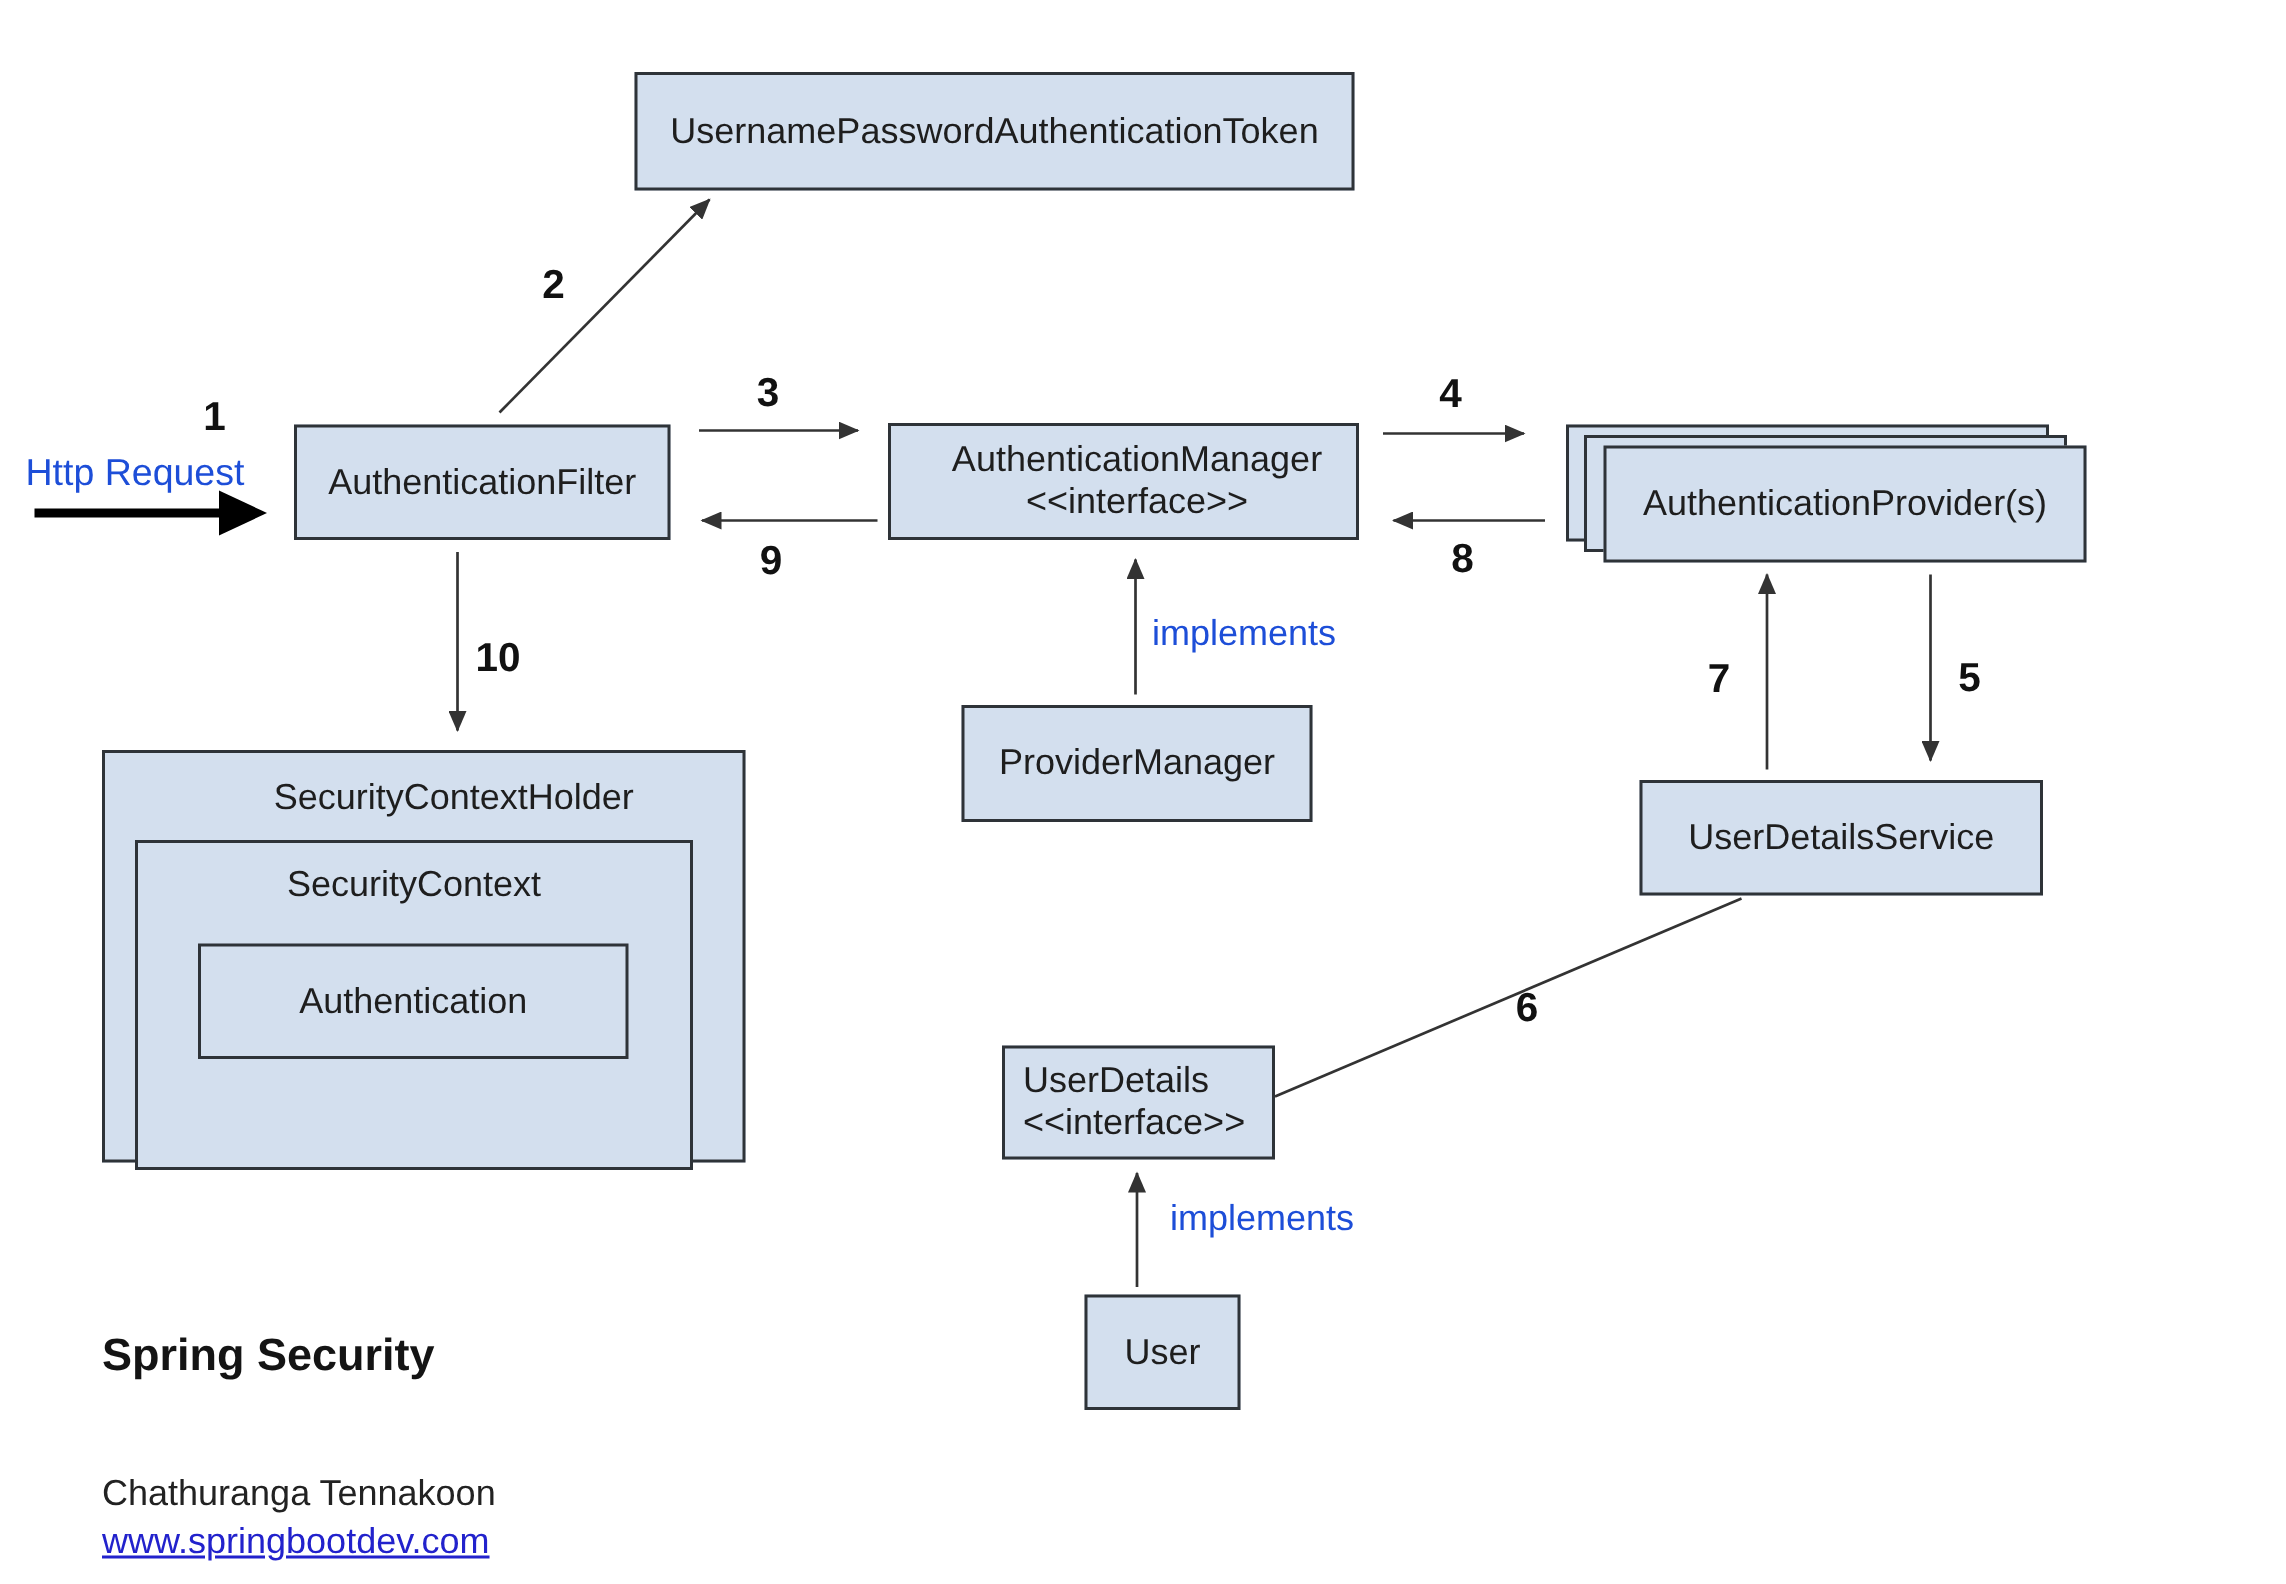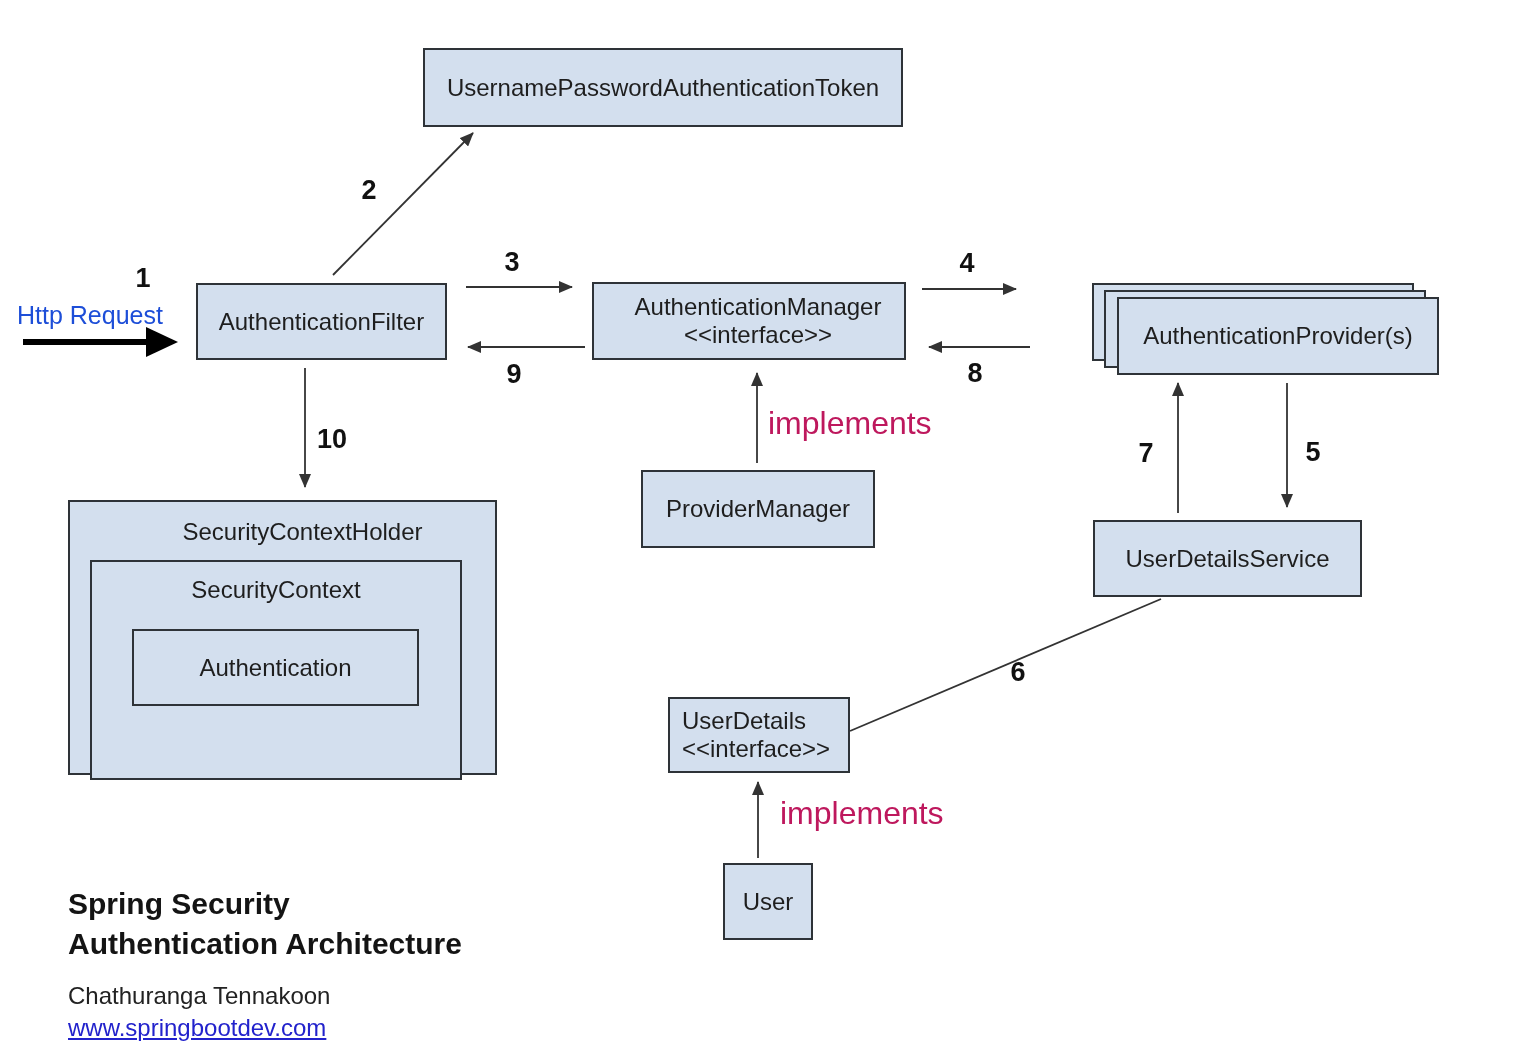--- a/index.html
+++ b/index.html
@@ -18,39 +18,39 @@
   .node{
     position:absolute;
     background:var(--node-fill);
     border:2px solid var(--node-border);
     display:flex;align-items:center;justify-content:center;
     font-size:24px;color:var(--text);text-align:center;line-height:28px;
   }
   .node-token{left:423px;top:48px;width:480px;height:79px;}
   .node-filter{left:196px;top:283px;width:251px;height:77px;}
   .node-manager{left:592px;top:282px;width:314px;height:78px;flex-direction:column;padding-left:18px;}
-  .provider-stack{position:absolute;left:1092px;top:283px;width:350px;height:95px;padding-left:44px;}
+  .provider-stack{position:absolute;left:1044px;top:283px;width:350px;height:95px;padding-left:44px;}
   .stack-layer{position:absolute;width:322px;height:78px;background:var(--node-fill);border:2px solid var(--node-border);}
   .stack-back{left:0;top:0;}
   .stack-mid{left:12px;top:7px;}
   .stack-front{left:25px;top:14px;display:flex;align-items:center;justify-content:center;font-size:24px;}
   .node-provider-manager{left:641px;top:470px;width:234px;height:78px;}
   .node-uds{left:1093px;top:520px;width:269px;height:77px;}
   .node-sch{left:68px;top:500px;width:429px;height:275px;display:block;text-align:center;padding-left:40px;}
   .sch-label{margin-top:16px;font-size:24px;}
   .node-sc{position:absolute;left:20px;top:58px;width:372px;height:220px;background:var(--node-fill);border:2px solid var(--node-border);text-align:center;}
   .sc-label{margin-top:14px;font-size:24px;}
   .node-auth{position:absolute;left:40px;top:67px;width:287px;height:77px;background:var(--node-fill);border:2px solid var(--node-border);display:flex;align-items:center;justify-content:center;font-size:24px;}
   .node-user-details{left:668px;top:697px;width:182px;height:76px;flex-direction:column;align-items:flex-start;padding-left:12px;text-align:left;}
-  .node-user{left:723px;top:863px;width:90px;height:77px;}
+  .node-user{left:723px;top:863px;width:104px;height:77px;}
   .step-num{
     position:absolute;transform:translate(-50%,-50%);
     font-size:27px;font-weight:bold;color:#111;line-height:1;
   }
-  .edge-label{position:absolute;transform:translate(0,-50%);font-size:32px;color:#be185d;}
+  .edge-label{position:absolute;transform:translate(0,-50%);font-size:24px;color:#1d4ed8;}
   .http-label{position:absolute;left:17px;top:301px;font-size:25px;color:#1d4ed8;}
   .footer-title{position:absolute;left:68px;top:884px;font-size:30px;font-weight:bold;line-height:40px;color:#141414;}
   .footer-author{position:absolute;left:68px;top:982px;font-size:24px;color:#222;}
   .footer-link{position:absolute;left:68px;top:1014px;font-size:24px;color:var(--link-blue);text-decoration:underline;cursor:pointer;}
 </style>
 </head>
 <body>
 
 <div class="stage">
 
@@ -145,18 +145,17 @@
   <div class="step-num" style="left:975px;top:373px;">8</div>
   <div class="step-num" style="left:514px;top:374px;">9</div>
   <div class="step-num" style="left:332px;top:428px;margin-top:11px;">10</div>
 
   <div class="http-label">Http Request</div>
   <div class="edge-label" style="left:768px;top:423px;">implements</div>
   <div class="edge-label" style="left:780px;top:813px;">implements</div>
 
   <div class="footer-title">
     <div>Spring Security</div>
-    <div>Authentication Architecture</div>
   </div>
   <div class="footer-author">Chathuranga Tennakoon</div>
   <a class="footer-link">www.springbootdev.com</a>
 
 </div>
 
 </body></html>

